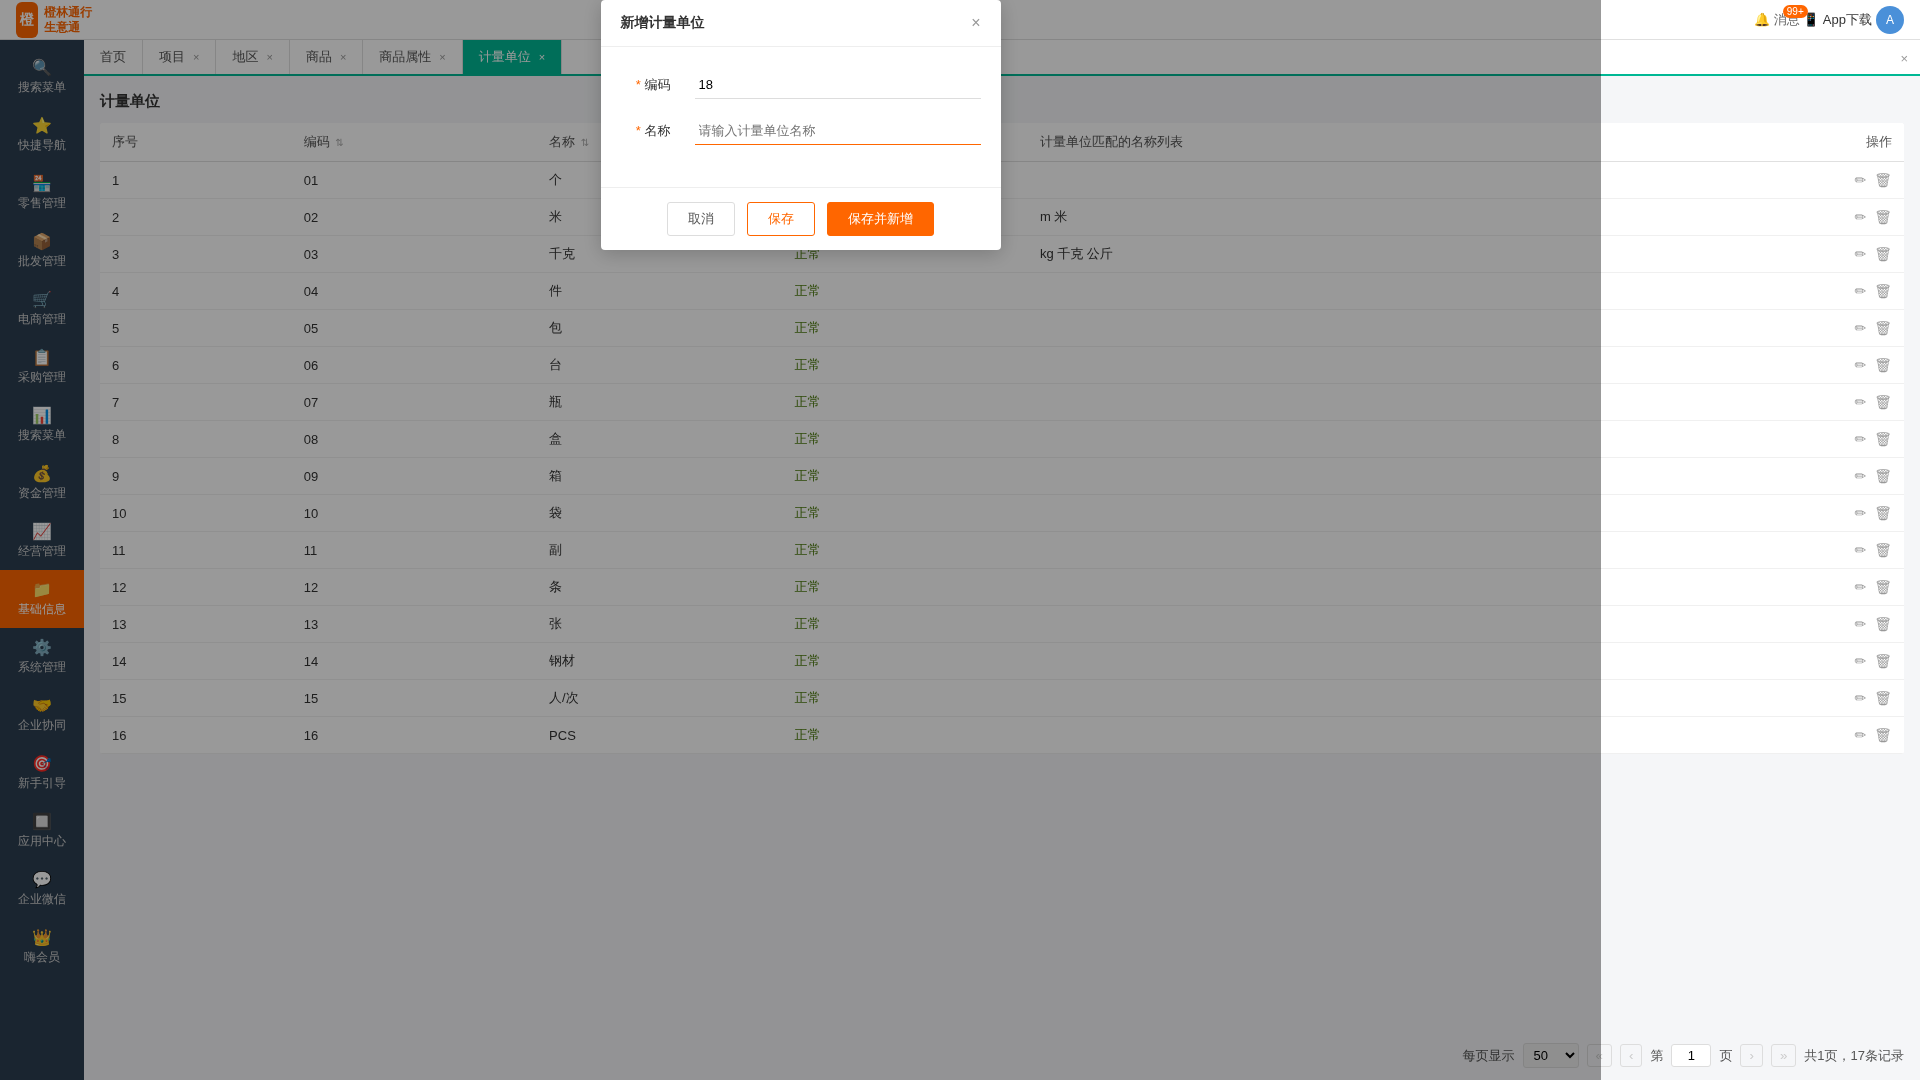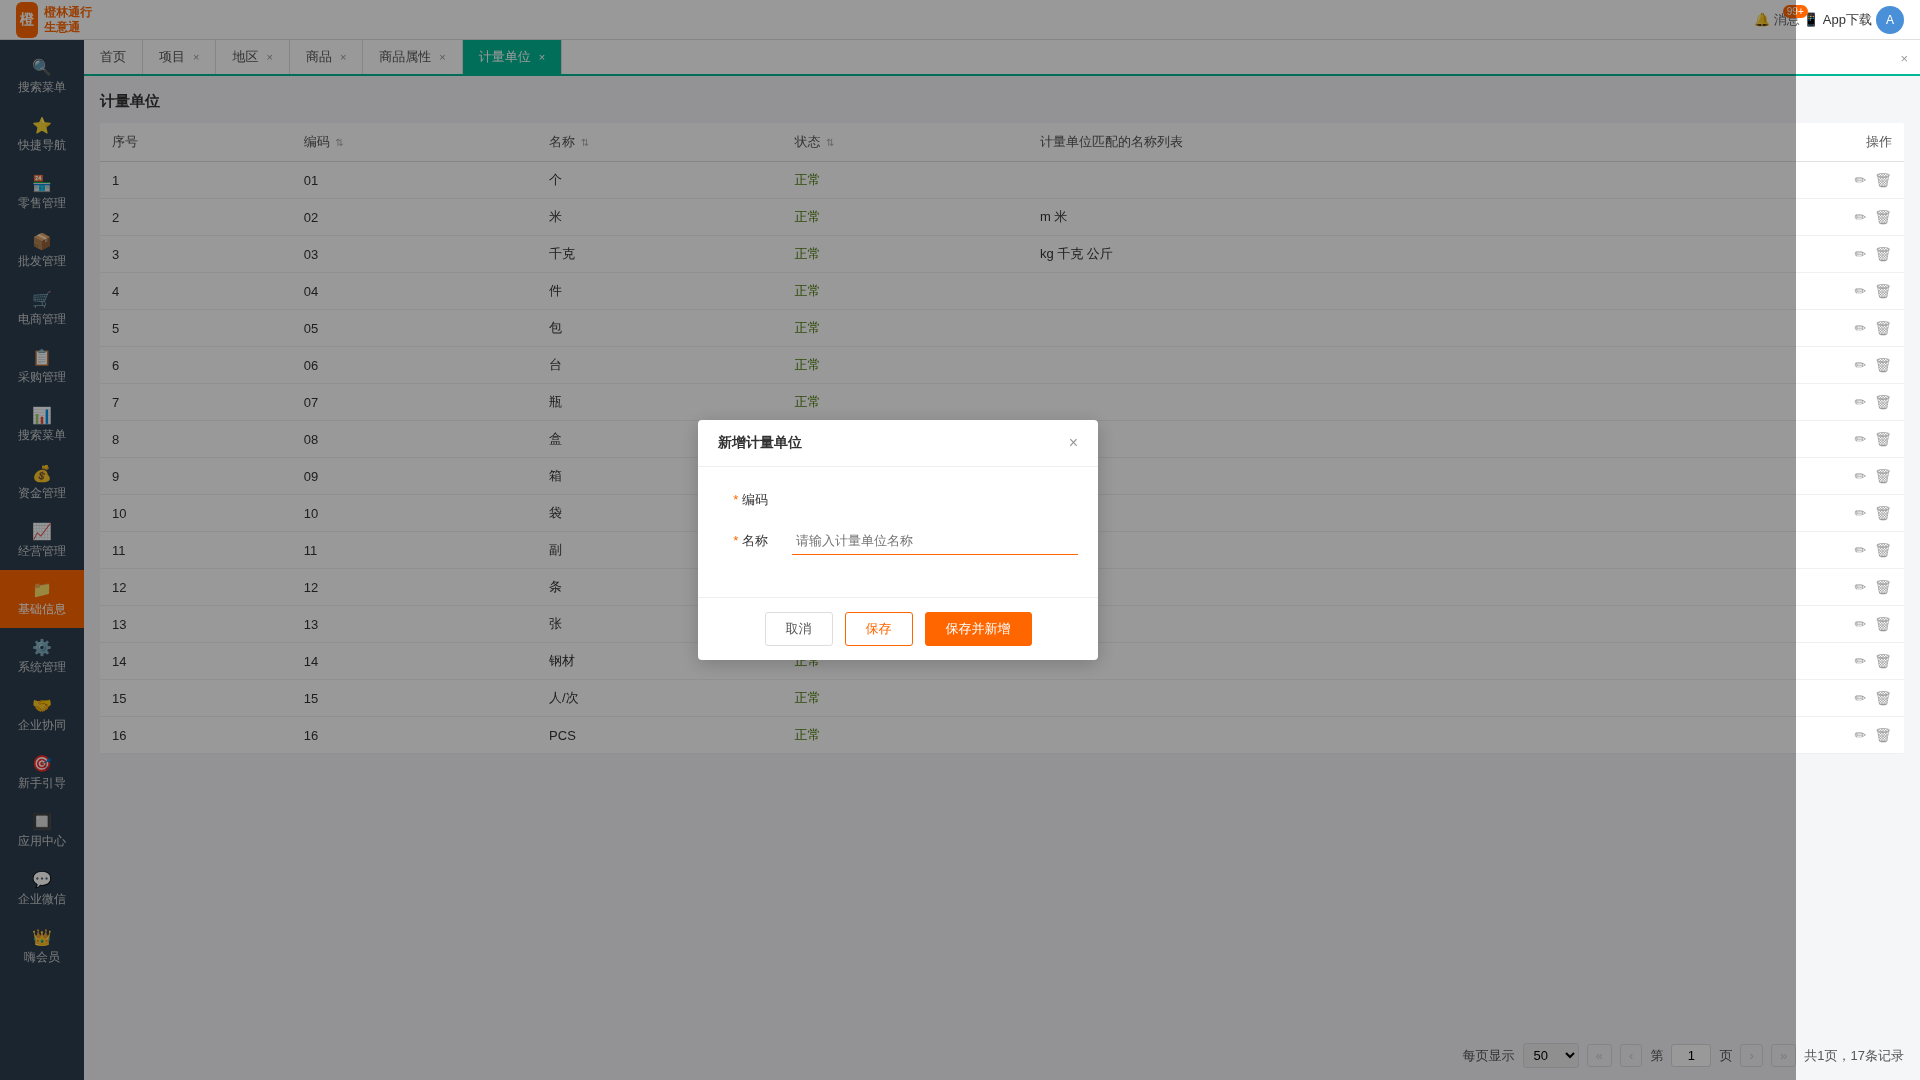--- a/index.html
+++ b/index.html
@@ -53,21 +53,21 @@
     .sort-arrow { font-size: 10px; color: #aaa; margin-left: 2px; }
 
     
     .pagination-bar { display: flex; align-items: center; justify-content: flex-end; padding: 12px 16px; background: #f5f6f8; gap: 8px; font-size: 13px; color: #555; }
     .page-select { border: 1px solid #ddd; border-radius: 3px; padding: 3px 6px; font-size: 13px; }
     .page-btn { background: none; border: 1px solid #ddd; padding: 3px 8px; cursor: pointer; border-radius: 3px; color: #555; }
     .page-btn:disabled { color: #ccc; cursor: default; }
     .page-input { border: 1px solid #ddd; border-radius: 3px; width: 40px; text-align: center; padding: 3px; font-size: 13px; }
 
     
-    .modal-overlay { position: fixed; top: 0; left: 0; width: 1796px; height: 1080px; background: rgba(0,0,0,0.4); display: flex; align-items: center; justify-content: center; z-index: 1000; }
+    .modal-overlay { position: fixed; top: 0; left: 0; width: 1601px; height: 1080px; background: rgba(0,0,0,0.4); display: flex; align-items: flex-start; justify-content: center; z-index: 1000; }
     .modal { background: #fff; border-radius: 4px; width: 400px; box-shadow: 0 4px 20px rgba(0,0,0,0.2); }
     .modal-header { display: flex; align-items: center; justify-content: space-between; padding: 14px 20px; border-bottom: 1px solid #eee; }
     .modal-title { font-size: 14px; font-weight: bold; color: #333; }
     .modal-close { background: none; border: none; cursor: pointer; font-size: 16px; color: #999; }
     .modal-body { padding: 24px 20px; }
     .form-row { display: flex; align-items: center; margin-bottom: 18px; gap: 14px; }
     .form-label { width: 60px; text-align: right; font-size: 13px; color: #333; padding-right: 10px; }
     .form-input { flex: 1; border: none; border-bottom: 1px solid #ddd; padding: 6px 4px; font-size: 13px; outline: none; }
     .form-input.active-border { border-bottom-color: #f60; }
     .modal-footer { display: flex; align-items: center; justify-content: center; padding: 14px 20px; gap: 12px; border-top: 1px solid #eee; }
@@ -450,20 +450,21 @@
     <div class="modal">
       <div class="modal-header">
         <span class="modal-title">新增计量单位</span>
         <button class="modal-close">×</button>
       </div>
       <div class="modal-body">
         <div class="form-row">
           <div class="form-label">
             <span style="color:#f60;">* </span><span>编码</span>
           </div>
+          <input class="form-input" type="text" value="18" style="">
         </div>
         <div class="form-row">
           <div class="form-label">
             <span style="color:#f60;">* </span><span>名称</span>
           </div>
           <input class="form-input active-border" type="text" placeholder="请输入计量单位名称" style="">
         </div>
       </div>
       <div class="modal-footer">
         <button class="btn-cancel">取消</button>

